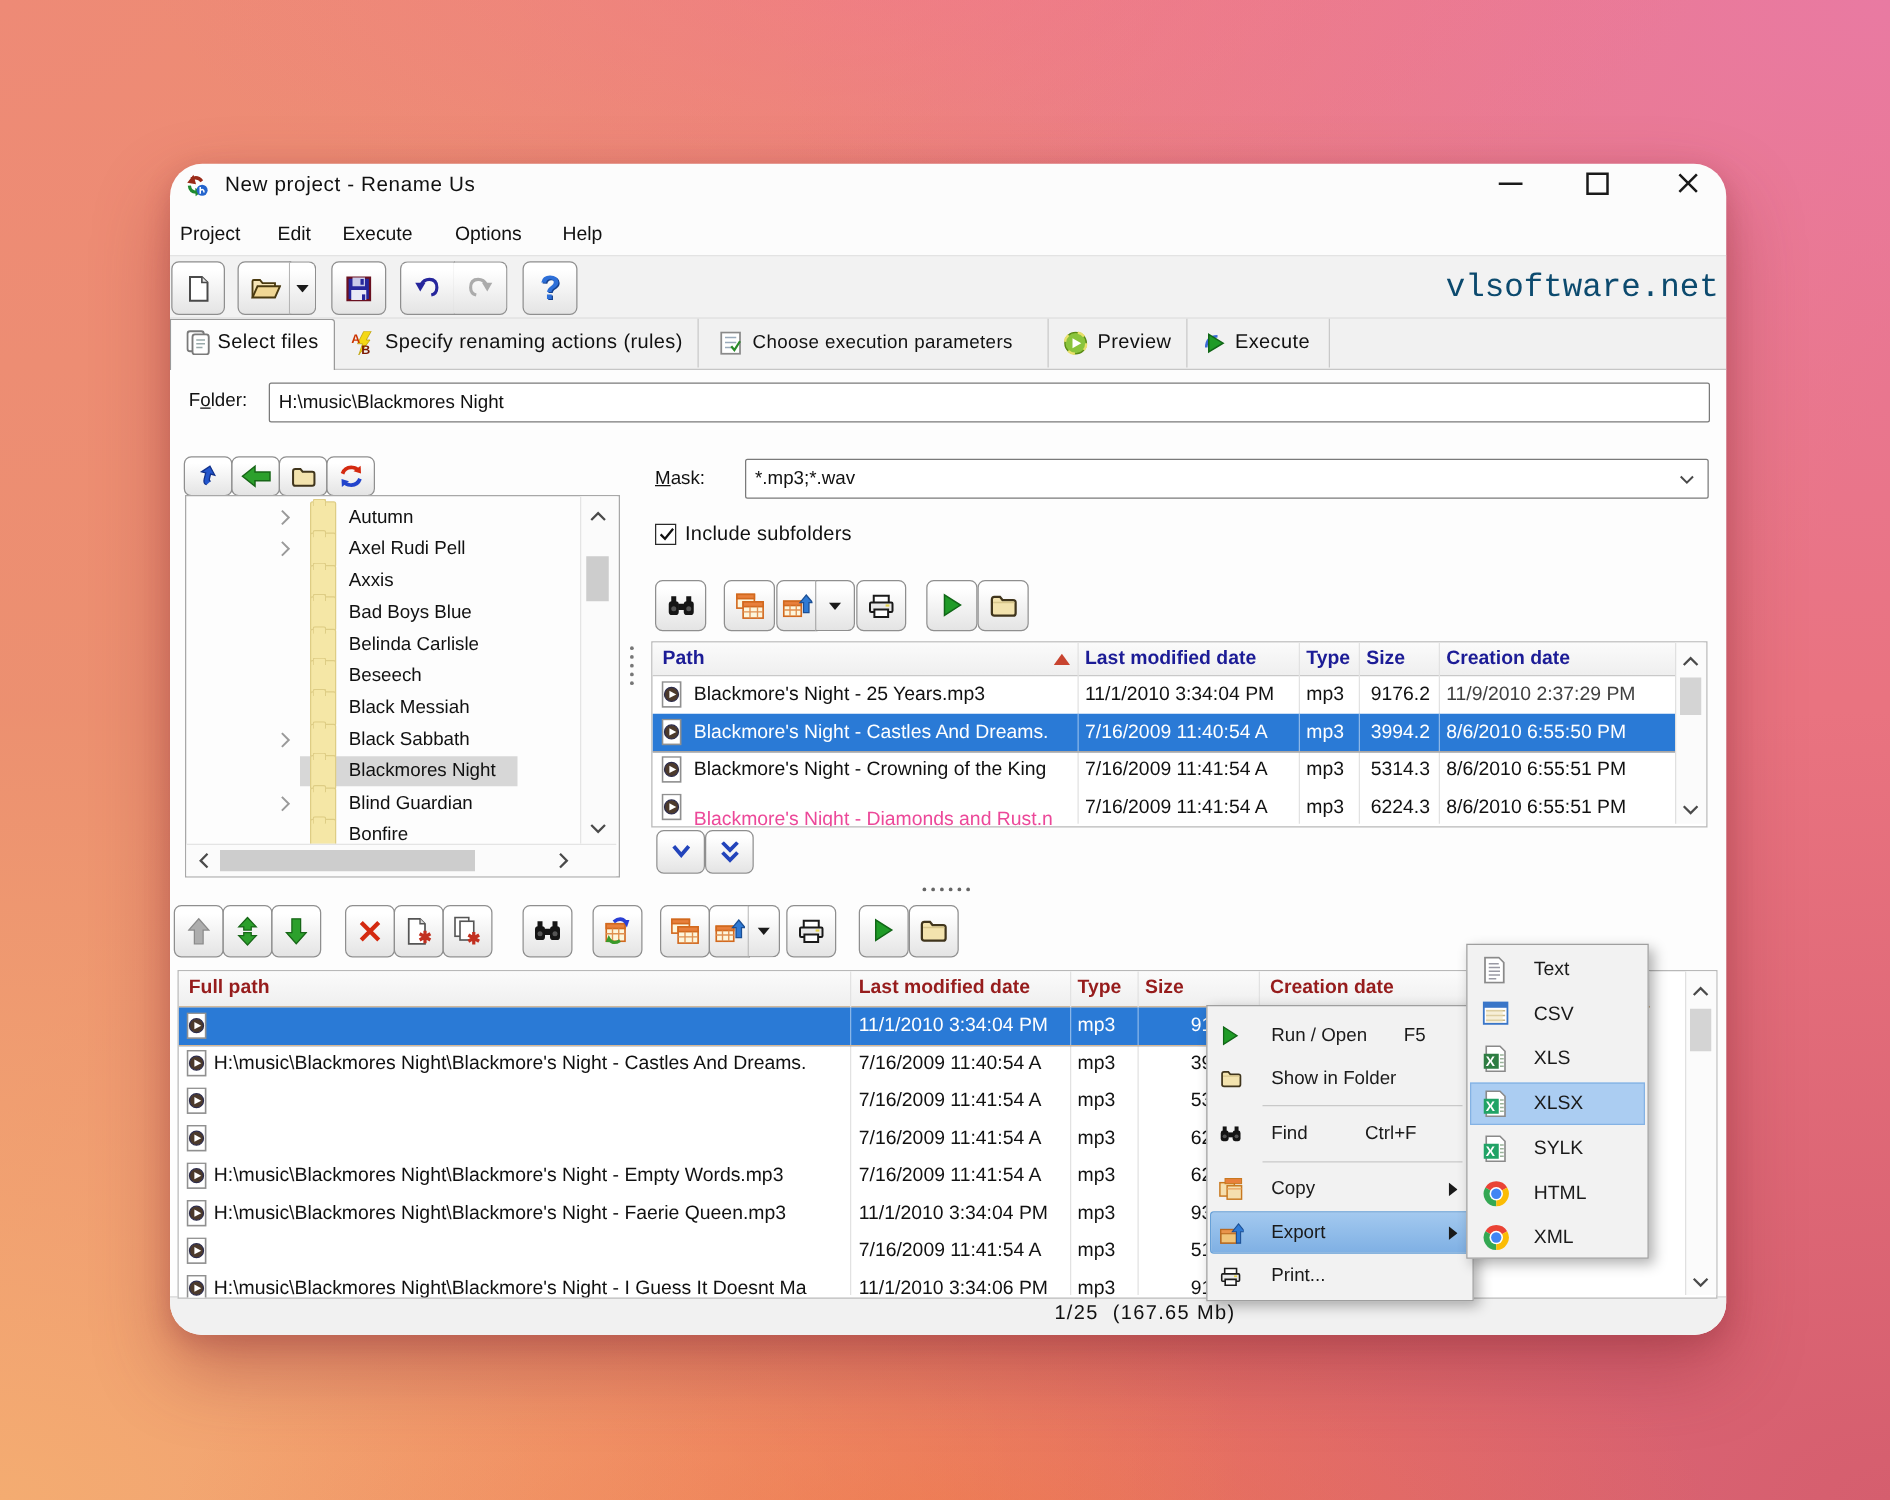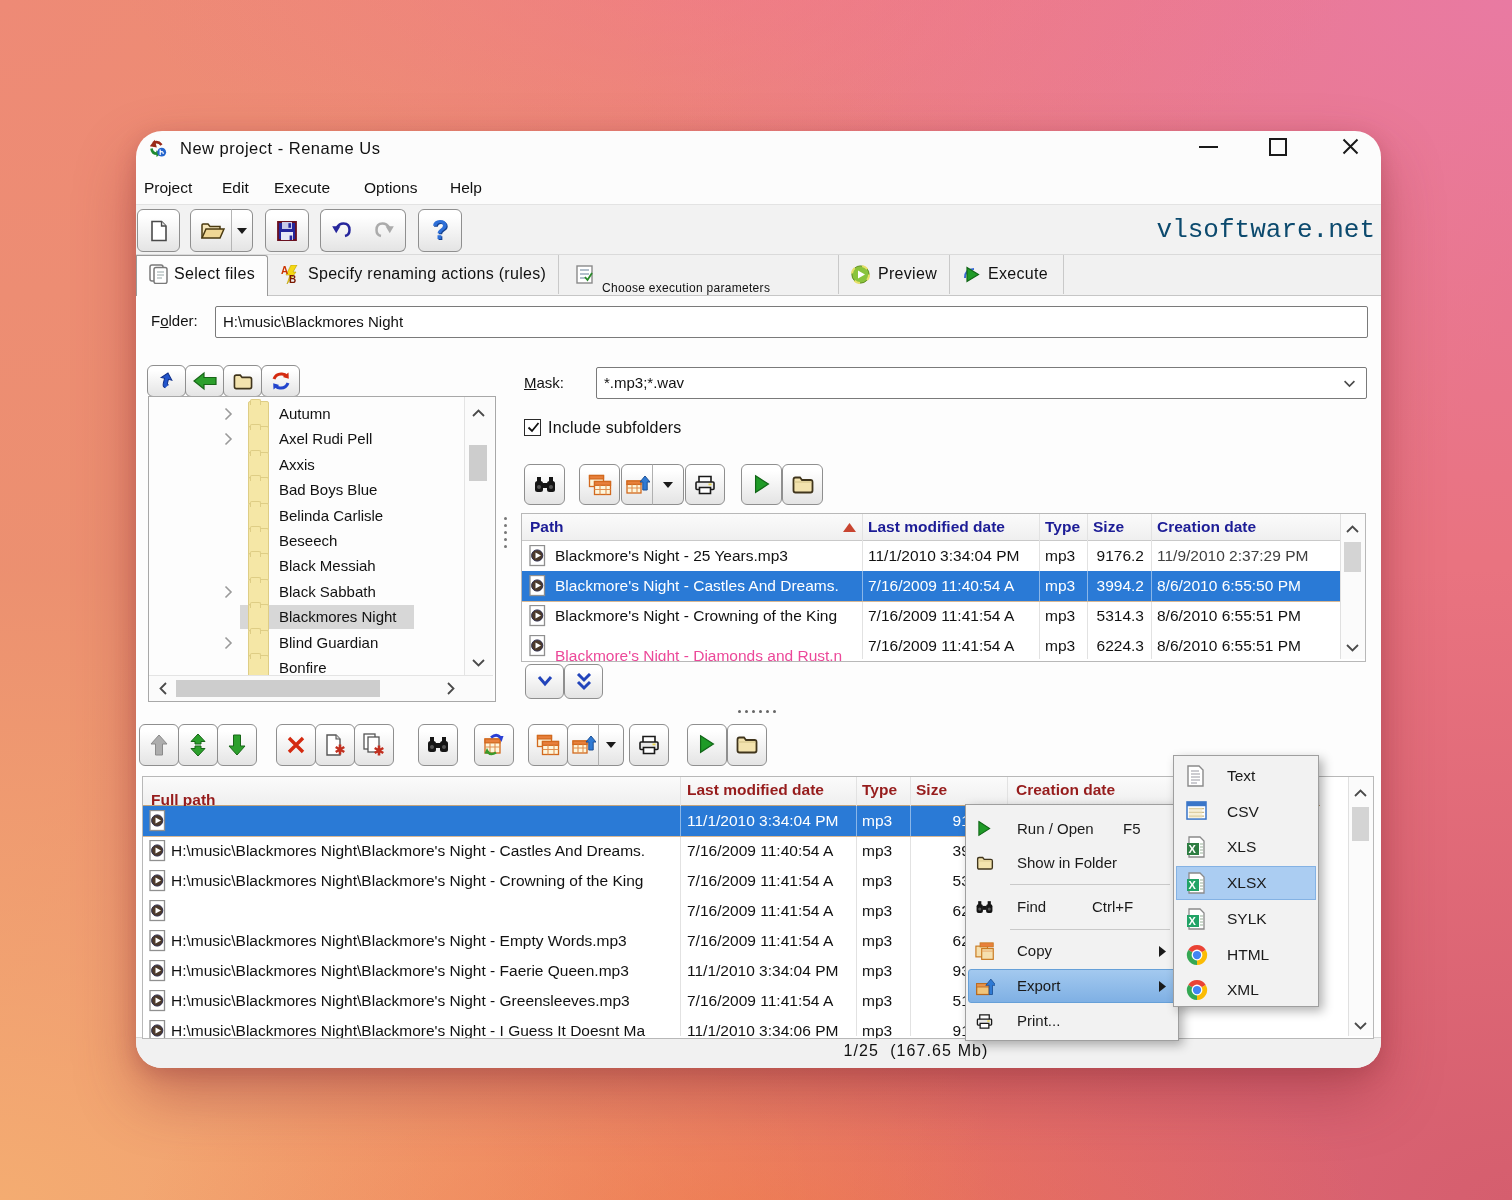--- a/index.html
+++ b/index.html
@@ -154,21 +154,21 @@
     </div>
 <div class="t" style="left:172px;top:134px;font-size:16px;letter-spacing:.3px">Specify renaming actions (rules)</div>
 <div class="ab" style="left:424px;top:124px;width:278px;height:39px;border-right:1px solid #c9c9c9"></div>
 <div class="ab" style="left:440px;top:134px">
       <svg width="17" height="19" viewBox="0 0 17 19">
         <rect x="1" y="1" width="15" height="17" fill="#fff" stroke="#8a8a8a" stroke-width="1.4"></rect>
         <path d="M4 5 H13 M4 9 H13 M4 13 H10" stroke="#9ab" stroke-width="1.3"></path>
         <path d="M9 12 L11.5 15 L16 8" stroke="#2a8a2a" stroke-width="1.8" fill="none"></path>
       </svg>
     </div>
-<div class="t" style="left:466px;top:150px;font-size:12px;letter-spacing:.3px">Choose execution parameters</div>
+<div class="t" style="left:466px;top:134px;font-size:15px;letter-spacing:.3px">Choose execution parameters</div>
 <div class="ab" style="left:705px;top:124px;width:108px;height:39px;border-right:1px solid #c9c9c9"></div>
 <div class="ab" style="left:715px;top:134px">
       <svg width="19" height="19" viewBox="0 0 19 19">
         <circle cx="9.5" cy="9.5" r="8.6" fill="#8ac43c" stroke="#5a8a14"></circle>
         <circle cx="9.5" cy="9.5" r="8.6" fill="none" stroke="#e8e06a" stroke-width="2" stroke-dasharray="6 8"></circle>
         <path d="M7 5.5 L14 9.5 L7 13.5 Z" fill="#fff"></path>
       </svg>
     </div>
 <div class="t" style="left:742px;top:134px;font-size:16px;letter-spacing:.3px">Preview</div>
 <div class="ab" style="left:817px;top:124px;width:110px;height:39px;border-right:1px solid #c9c9c9"></div>
@@ -486,21 +486,21 @@
       <svg width="24" height="24" viewBox="0 0 24 24">
         <use href="#i-folder"></use>
       </svg>
     </div>
 <div class="ab" style="left:6px;top:645px;width:1230px;height:261px;border:1px solid #b8b8b8;background:#fff;overflow:hidden">
 <div class="ab" style="left:0;top:0;width:1177px;height:28px;background:linear-gradient(#fbfbfb,#efefef);border-bottom:1px solid #c2a37c"></div>
 <div class="vline" style="left:537px;height:259px;top:0"></div>
 <div class="vline" style="left:713px;height:259px;top:0"></div>
 <div class="vline" style="left:767px;height:259px;top:0"></div>
 <div class="vline" style="left:864px;height:259px;top:0"></div>
-<div class="t hdr2" style="left:8px;top:14px;font-size:15.5px">Full path</div>
+<div class="t hdr2" style="left:8px;top:4px;font-size:15.5px">Full path</div>
 <div class="t hdr2" style="left:544px;top:4px;font-size:15.5px">Last modified date</div>
 <div class="t hdr2" style="left:719px;top:4px;font-size:15.5px">Type</div>
 <div class="t hdr2" style="left:773px;top:4px;font-size:15.5px">Size</div>
 <div class="t hdr2" style="left:873px;top:4px;font-size:15.5px">Creation date</div>
 <div class="ab" style="left:0;top:29px;width:1100px;height:30px;background:#2a7ad6;border-bottom:1px solid #d8b894"></div>
 <div class="ab" style="left:537px;top:29px;width:1px;height:30px;background:rgba(255,255,255,.45)"></div>
 <div class="ab" style="left:713px;top:29px;width:1px;height:30px;background:rgba(255,255,255,.45)"></div>
 <div class="ab" style="left:767px;top:29px;width:1px;height:30px;background:rgba(255,255,255,.45)"></div>
 <div class="ab" style="left:864px;top:29px;width:1px;height:30px;background:rgba(255,255,255,.45)"></div>
 <svg class="ab" style="left:6px;top:33px" width="17" height="22" viewBox="0 0 17 22">
@@ -512,21 +512,20 @@
 <svg class="ab" style="left:6px;top:63px" width="17" height="22" viewBox="0 0 17 22">
         <use href="#i-file"></use>
       </svg>
 <div class="cell" style="left:28px;top:65px;width:505px;color:#111">H:\music\Blackmores Night\Blackmore's Night - Castles And Dreams.</div>
 <div class="cell" style="left:544px;top:65px;width:154px;color:#111">7/16/2009 11:40:54 A</div>
 <div class="cell" style="left:719px;top:65px;width:44px;color:#111">mp3</div>
 <div class="cell" style="left:770px;top:65px;width:87px;text-align:right;color:#111">3994.2</div>
 <svg class="ab" style="left:6px;top:93px" width="17" height="22" viewBox="0 0 17 22">
         <use href="#i-file"></use>
       </svg>
-<div class="cell" style="left:28px;top:95px;width:505px;color:#111">H:\music\Blackmores Night\Blackmore's Night - Crowning of the King</div>
 <div class="cell" style="left:544px;top:95px;width:154px;color:#111">7/16/2009 11:41:54 A</div>
 <div class="cell" style="left:719px;top:95px;width:44px;color:#111">mp3</div>
 <div class="cell" style="left:770px;top:95px;width:87px;text-align:right;color:#111">5314.3</div>
 <svg class="ab" style="left:6px;top:123px" width="17" height="22" viewBox="0 0 17 22">
         <use href="#i-file"></use>
       </svg>
 <div class="cell" style="left:544px;top:125px;width:154px;color:#111">7/16/2009 11:41:54 A</div>
 <div class="cell" style="left:719px;top:125px;width:44px;color:#111">mp3</div>
 <div class="cell" style="left:770px;top:125px;width:87px;text-align:right;color:#111">6224.3</div>
 <svg class="ab" style="left:6px;top:153px" width="17" height="22" viewBox="0 0 17 22">
@@ -539,21 +538,20 @@
 <svg class="ab" style="left:6px;top:183px" width="17" height="22" viewBox="0 0 17 22">
         <use href="#i-file"></use>
       </svg>
 <div class="cell" style="left:28px;top:185px;width:505px;color:#111">H:\music\Blackmores Night\Blackmore's Night - Faerie Queen.mp3</div>
 <div class="cell" style="left:544px;top:185px;width:154px;color:#111">11/1/2010 3:34:04 PM</div>
 <div class="cell" style="left:719px;top:185px;width:44px;color:#111">mp3</div>
 <div class="cell" style="left:770px;top:185px;width:87px;text-align:right;color:#111">9342.5</div>
 <svg class="ab" style="left:6px;top:213px" width="17" height="22" viewBox="0 0 17 22">
         <use href="#i-file"></use>
       </svg>
-<div class="cell" style="left:28px;top:215px;width:505px;color:#111">H:\music\Blackmores Night\Blackmore's Night - Greensleeves.mp3</div>
 <div class="cell" style="left:544px;top:215px;width:154px;color:#111">7/16/2009 11:41:54 A</div>
 <div class="cell" style="left:719px;top:215px;width:44px;color:#111">mp3</div>
 <div class="cell" style="left:770px;top:215px;width:87px;text-align:right;color:#111">5136.8</div>
 <svg class="ab" style="left:6px;top:243px" width="17" height="22" viewBox="0 0 17 22">
         <use href="#i-file"></use>
       </svg>
 <div class="cell" style="left:28px;top:245px;width:505px;color:#111">H:\music\Blackmores Night\Blackmore's Night - I Guess It Doesnt Ma</div>
 <div class="cell" style="left:544px;top:245px;width:154px;color:#111">11/1/2010 3:34:06 PM</div>
 <div class="cell" style="left:719px;top:245px;width:44px;color:#111">mp3</div>
 <div class="cell" style="left:770px;top:245px;width:87px;text-align:right;color:#111">9176.9</div>

